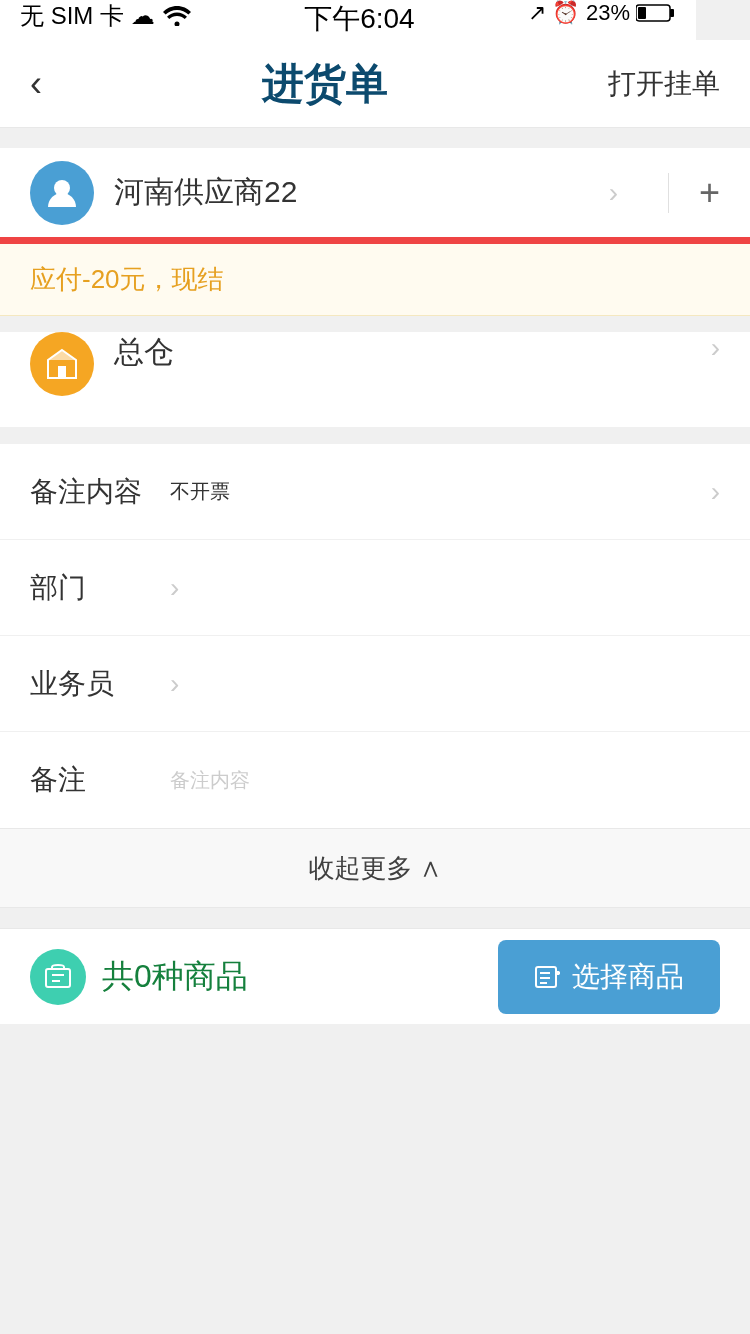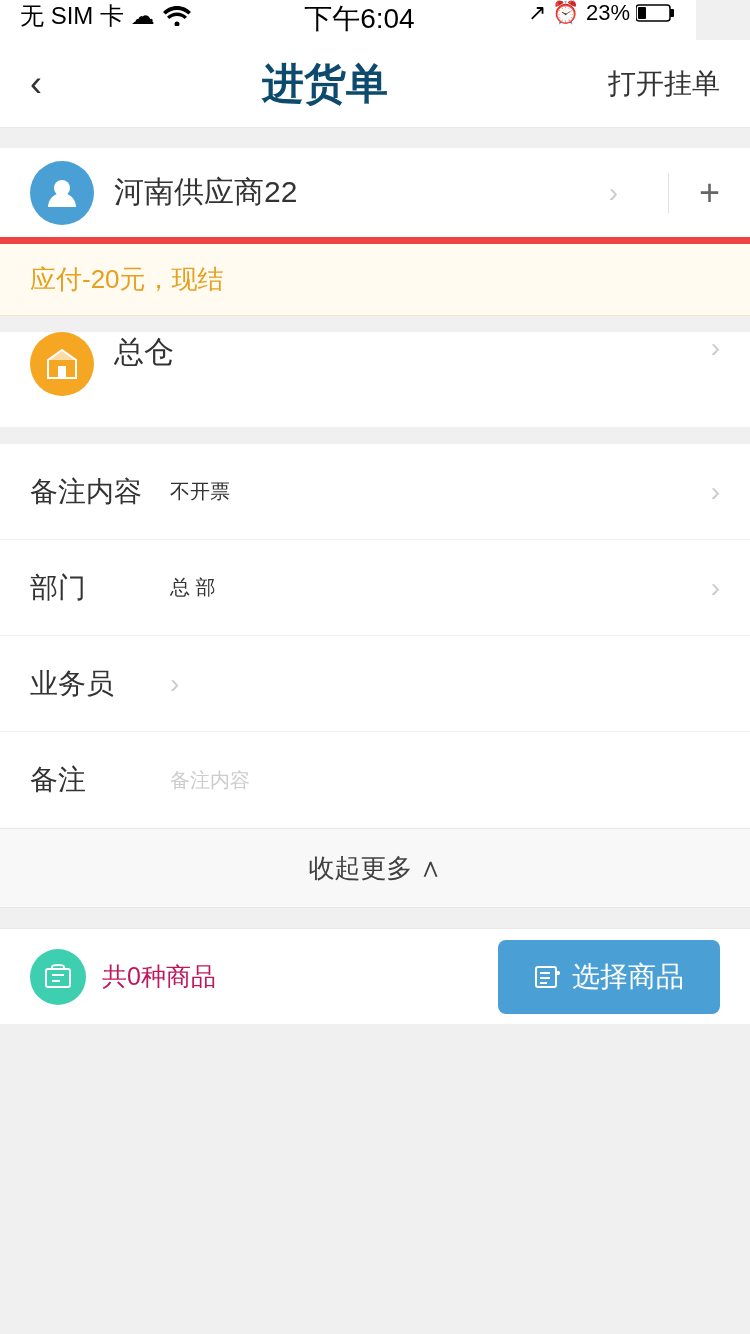--- a/index.html
+++ b/index.html
@@ -214,22 +214,22 @@
       border-radius: 50%;
       background: #3ecfb0;
       display: flex;
       align-items: center;
       justify-content: center;
       margin-right: 16px;
       flex-shrink: 0;
     }
     .product-count {
       flex: 1;
-      font-size: 25px;
-      color: #be185d;
+      font-size: 32px;
+      color: #15803d;
     }
     .select-btn {
       background: #4a9fd4;
       color: #fff;
       font-size: 28px;
       padding: 18px 36px;
       border-radius: 8px;
       display: flex;
       align-items: center;
       gap: 10px;
@@ -310,21 +310,20 @@
 <div class="gap-small2"></div>
 
 <div class="form-section">
   <div class="form-row">
     <span class="form-label">备注内容</span>
     <span class="form-value">不开票</span>
     <span class="chevron">›</span>
   </div>
   <div class="form-row">
     <span class="form-label">部门</span>
-    <span class="form-value">总 部</span>
     <span class="chevron">›</span>
   </div>
   <div class="form-row">
     <span class="form-label">业务员</span>
     <span class="chevron">›</span>
   </div>
   <div class="form-row">
     <span class="form-label">备注</span>
     <span class="form-value placeholder">备注内容</span>
   </div>

